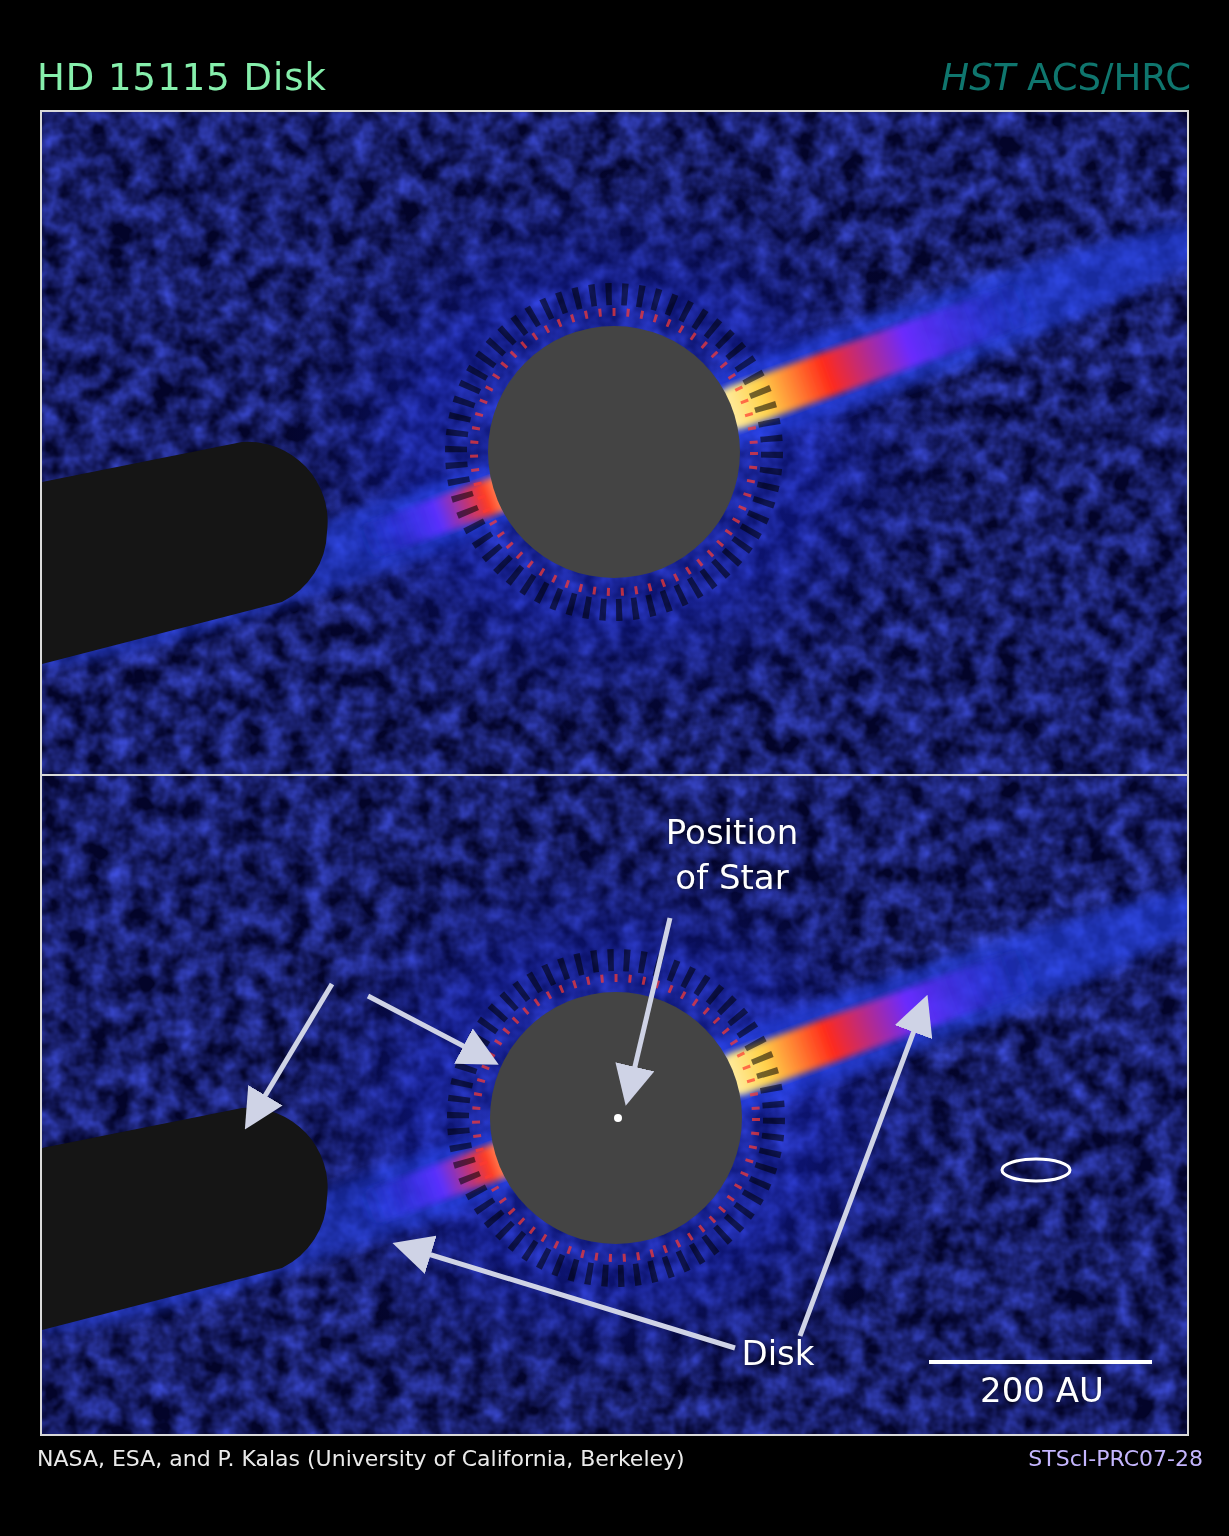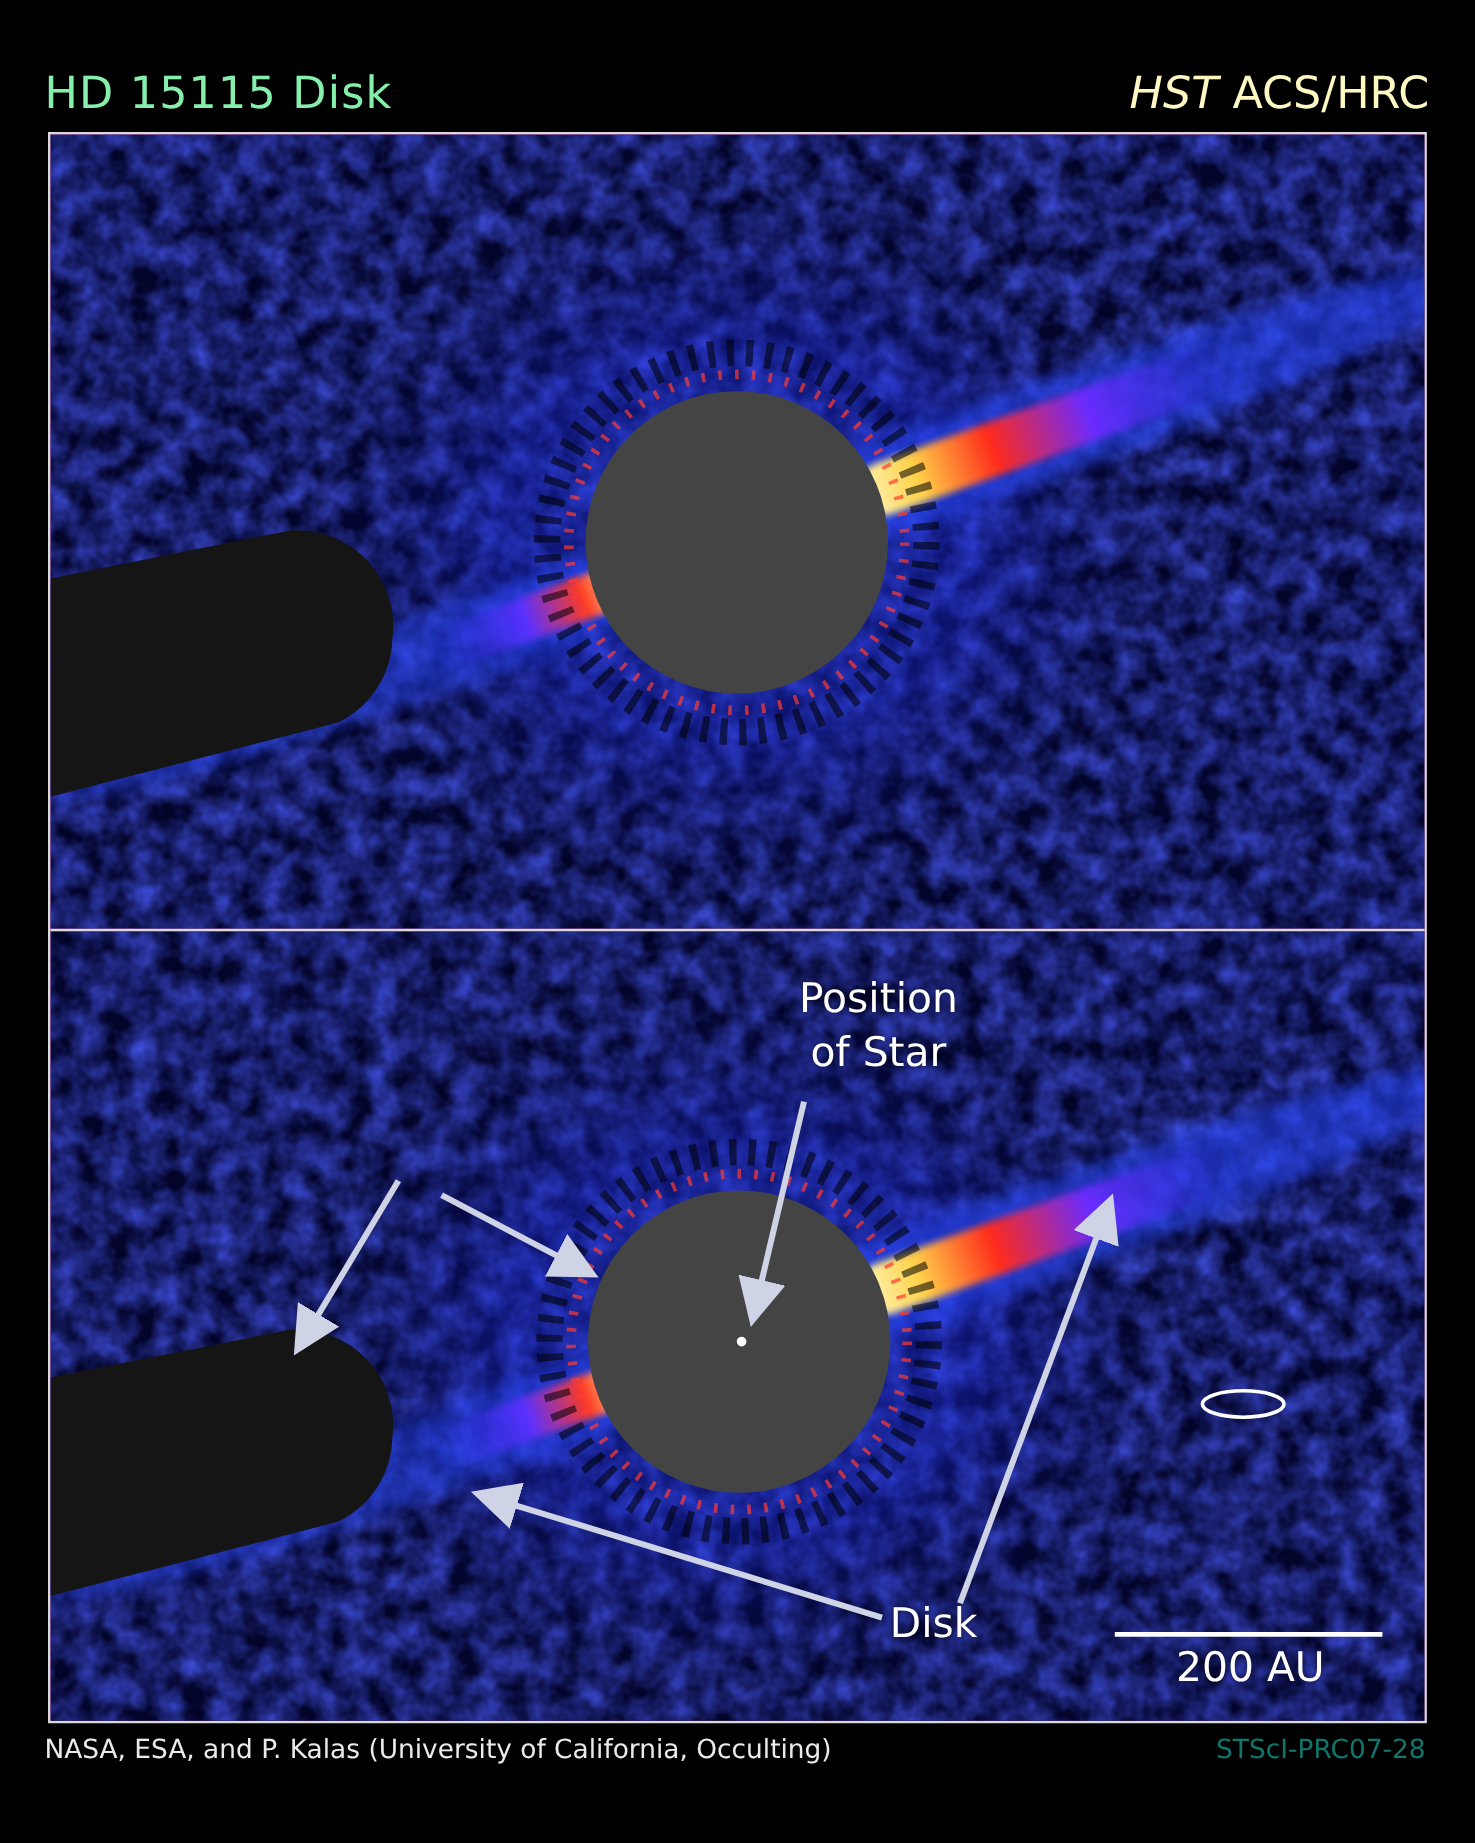--- a/index.html
+++ b/index.html
@@ -1,29 +1,29 @@
 <!DOCTYPE html>
 <html><head>
 <meta charset="utf-8">
 <style>
   html, body { margin:0; padding:0; background:#000; }
   body { width:1229px; height:1536px; position:relative; overflow:hidden;
          font-family:"DejaVu Sans", sans-serif; color:#fff; }
   .title-left { position:absolute; left:37px; top:56px; font-size:37px; letter-spacing:1px; color:#86efac; }
-  .title-right { position:absolute; right:38px; top:56px; font-size:37px; color:#fef9c3; }
+  .title-right { position:absolute; right:38px; top:56px; font-size:37px; color:#0f766e; }
   .title-right i { font-style:italic; }
   .frame { position:absolute; left:40px; top:110px; width:1149px; height:1326px;
            border:2px solid #d9d9d9; box-sizing:border-box; overflow:hidden; background:#701a75; }
   .divider { position:absolute; left:0; top:662px; width:100%; height:2px; background:#d9d9d9; z-index:5; }
   .panel { position:absolute; left:0; width:100%; overflow:hidden; }
   .panel.top { top:0; height:662px; }
   .panel.bottom { top:664px; height:660px; }
   .panel svg.bg { position:absolute; left:0; top:0; }
   .credit-left { position:absolute; left:37px; top:1446px; font-size:22px; color:#eaeaea; }
-  .credit-right { position:absolute; right:41px; top:1446px; font-size:22px; color:#0f766e; }
+  .credit-right { position:absolute; right:26px; top:1446px; font-size:22px; color:#c4b5fd; }
   .label { position:absolute; color:#fff; font-size:34px; text-align:center; line-height:1.32;
            text-shadow:0 0 4px rgba(0,0,0,.6); z-index:4; }
   .label.small { font-size:26px; line-height:1.38; }
   .overlay { position:absolute; left:0; top:0; z-index:3; }
 </style>
 </head>
 <body>
 
 <div class="title-left">HD 15115 Disk</div>
 <div class="title-right"><i>HST</i><span> ACS/HRC</span></div>
@@ -147,14 +147,14 @@
       <line x1="887" y1="586" x2="1110" y2="586" stroke="#fff" stroke-width="4"></line>
     </svg>
 
     <div class="label" style="left:590px;top:34px;width:200px;white-space:pre-line;">Position
 of Star</div>
     <div class="label" style="left:686px;top:555px;width:100px;">Disk</div>
     <div class="label" style="left:900px;top:592px;width:200px;">200 AU</div>
   </div>
 </div>
 
-<div class="credit-left">NASA, ESA, and P. Kalas (University of California, Occulting)</div>
+<div class="credit-left">NASA, ESA, and P. Kalas (University of California, Berkeley)</div>
 <div class="credit-right">STScI-PRC07-28</div>
 
 </body></html>

